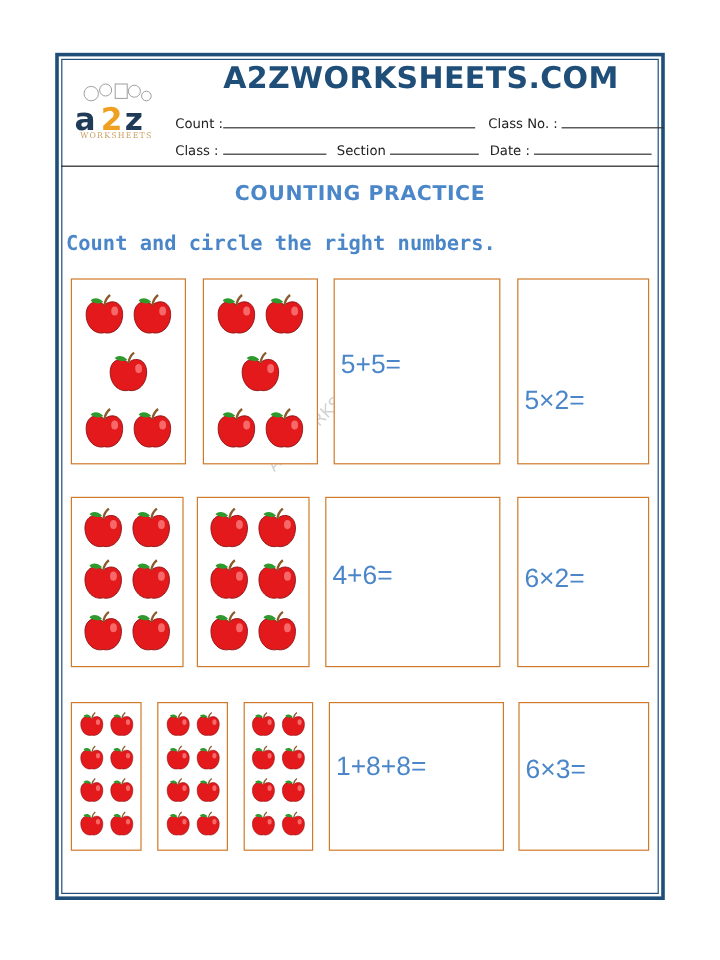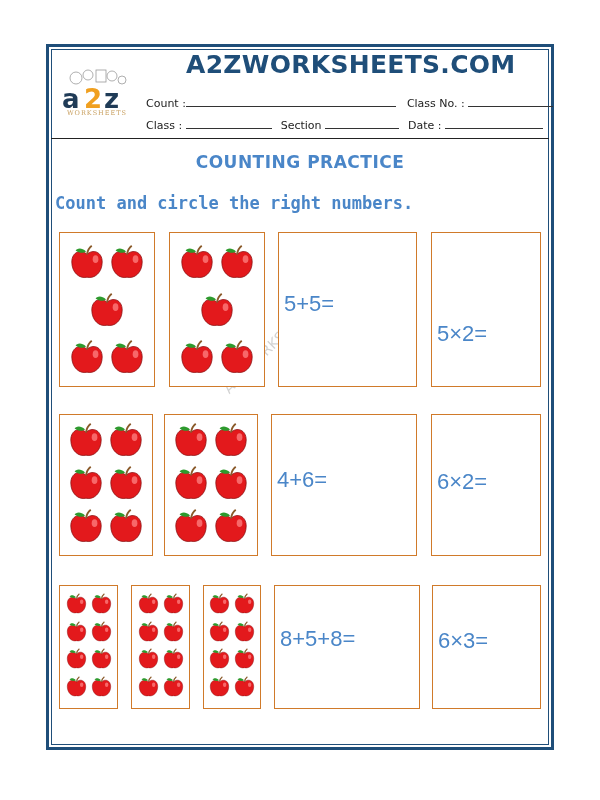--- a/index.html
+++ b/index.html
@@ -471,17 +471,17 @@
         <svg class="apple" width="23" height="23" viewBox="0 0 40 40">
     <path d="M20 12 C14 6 4 9 4 20 C4 31 12 38 20 36 C28 38 36 31 36 20 C36 9 26 6 20 12 Z" fill="#e3191c" stroke="#8a0f10" stroke-width="0.8"></path>
     <ellipse cx="29" cy="17" rx="3" ry="4" fill="#ff8a8a" opacity="0.7"></ellipse>
     <path d="M20 12 Q21 6 25 3" stroke="#8a5a2a" stroke-width="2" fill="none"></path>
     <path d="M19 9 C14 4 9 6 8 8 C12 11 16 11 19 9 Z" fill="#2e9a2e"></path>
   </svg>
       </div>
     </div>
 </div>
 <div class="box" style="left:274px; top:585px; width:146px; height:124px;">
-  <div class="expr" style="left:5px; top:40px;">8+5+8=</div>
+  <div class="expr" style="left:5px; top:40px;">1+8+8=</div>
 </div>
 <div class="box" style="left:432px; top:585px; width:109px; height:124px;">
   <div class="expr" style="left:5px; top:42px;">6×3=</div>
 </div>
 
 </body></html>

